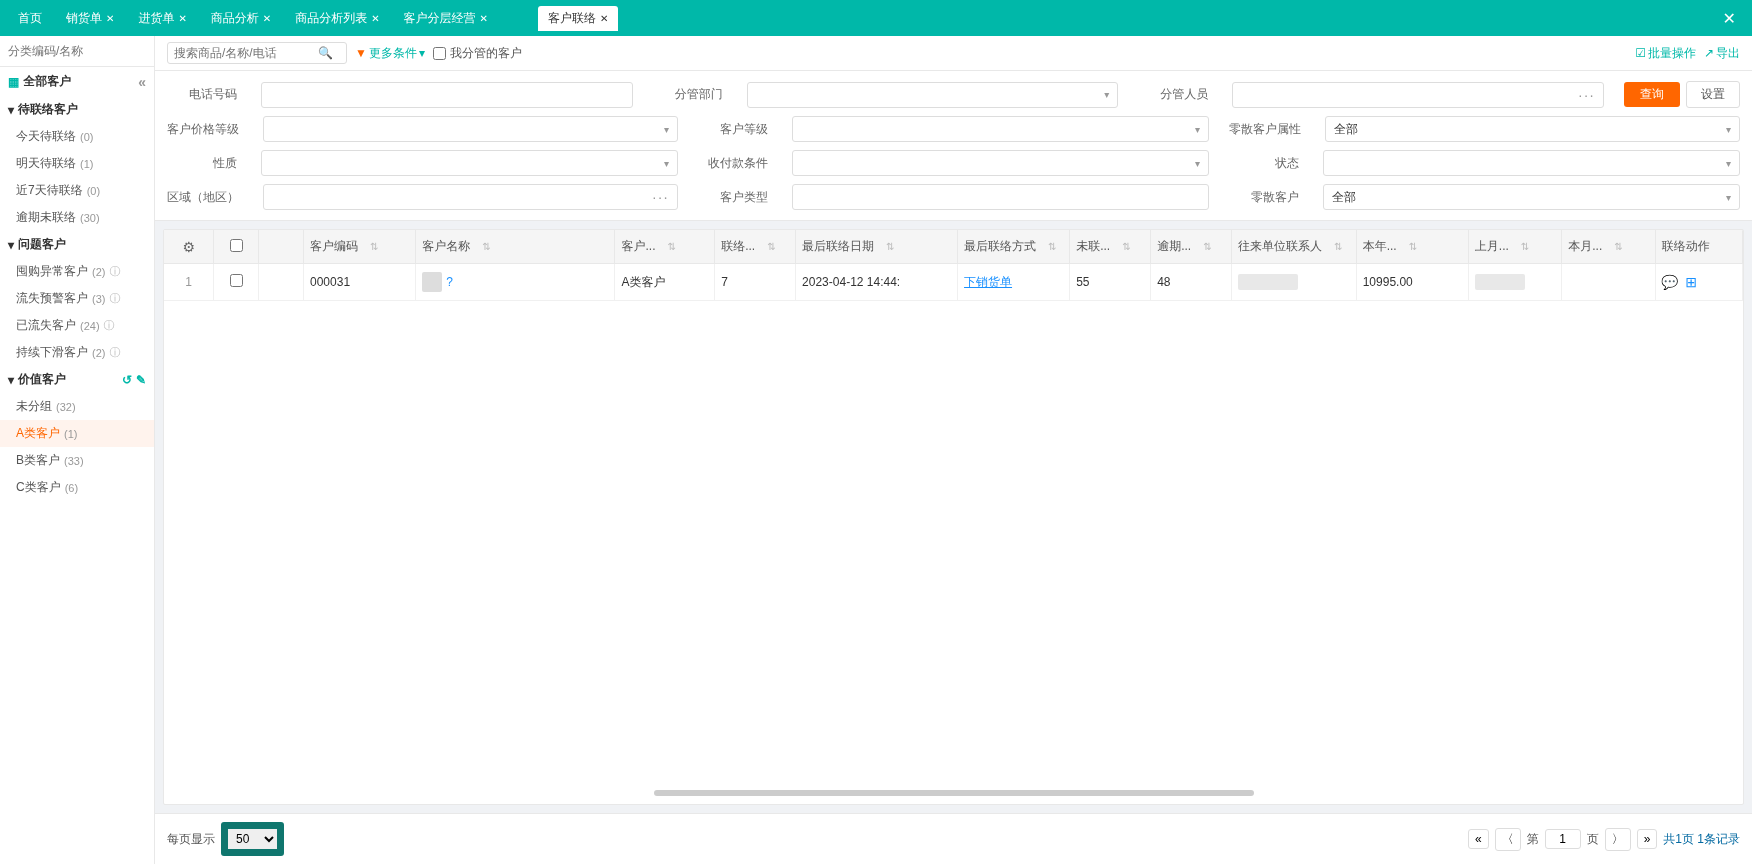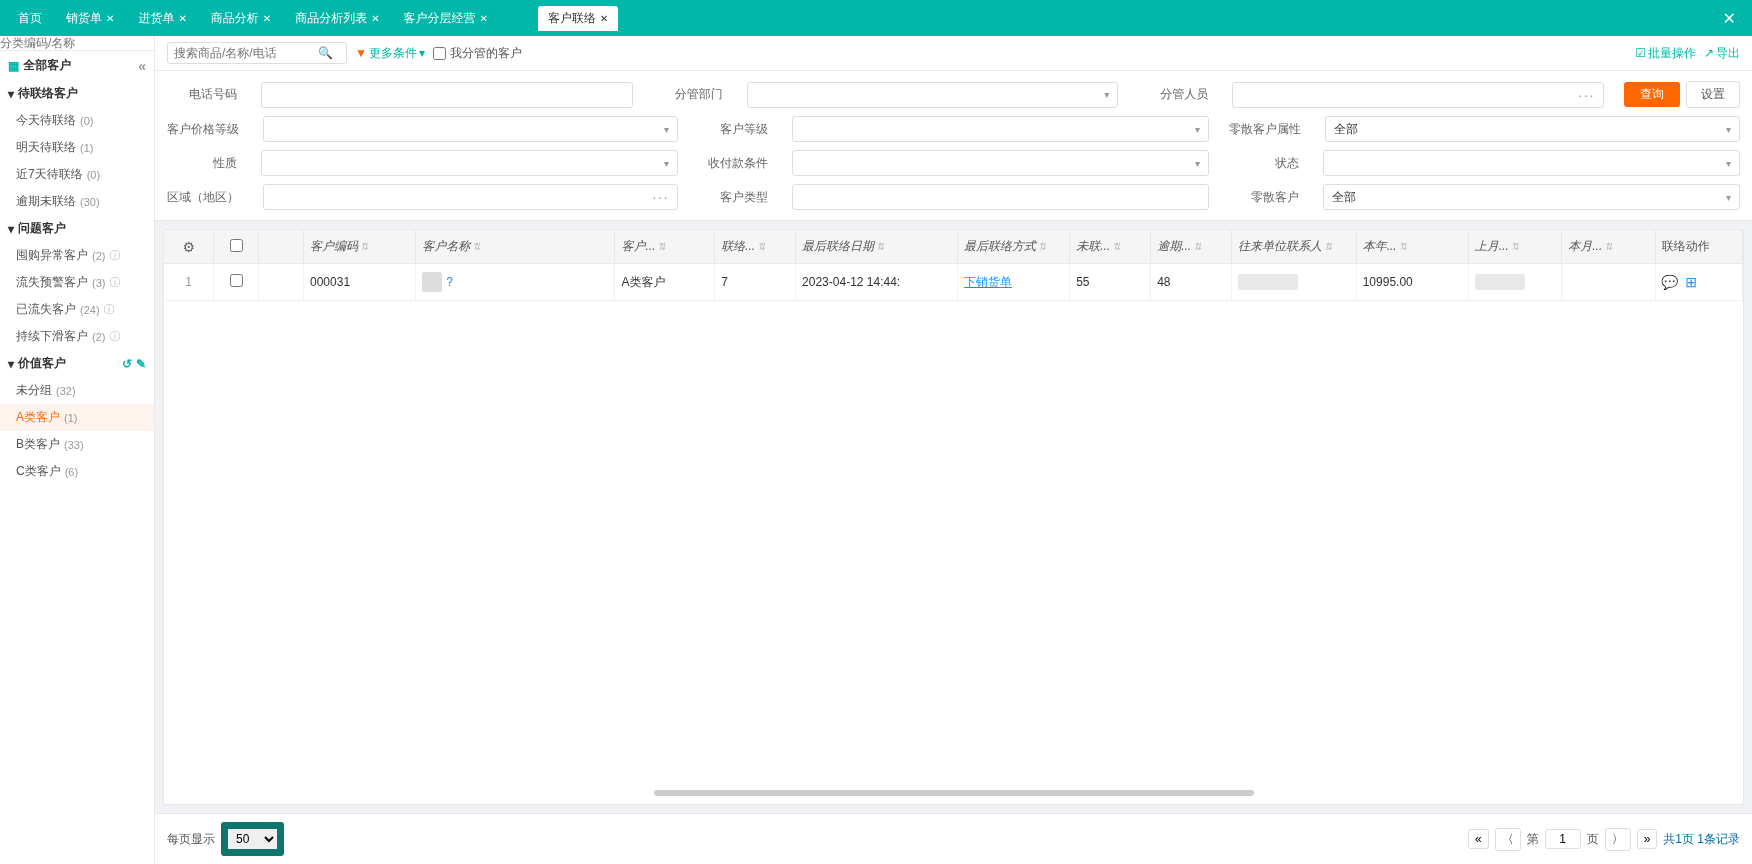--- a/index.html
+++ b/index.html
@@ -47,20 +47,21 @@
       width: 155px;
       background: #fff;
       border-right: 1px solid #e8e8e8;
       display: flex;
       flex-direction: column;
       overflow-y: auto;
     }
     .sidebar-search {
       display: flex;
       align-items: flex-start;
+      padding: 8px;
       border-bottom: 1px solid #e8e8e8;
       gap: 4px;
     }
     .sidebar-search input {
       flex: 1;
       border: none;
       outline: none;
       font-size: 12px;
       color: #999;
     }
@@ -326,22 +327,21 @@
     .action-icons { display: flex; gap: 6px; align-items: center; color: #1890ff; }
     .action-icon { cursor: pointer; font-size: 14px; }
 
     .col-row-num { width: 36px; }
     .col-checkbox { width: 32px; }
     .col-code { width: 80px; }
 
     .th-with-sort {
       display: flex;
       align-items: center;
-      gap: 2px;
-      font-style: italic;
+      gap: 12px;
     }
     .sort-icon { color: #bbb; font-size: 10px; }
 
     .gear-icon-btn {
       cursor: pointer;
       color: #666;
       font-size: 14px;
     }
 
     .filter-full-width {

